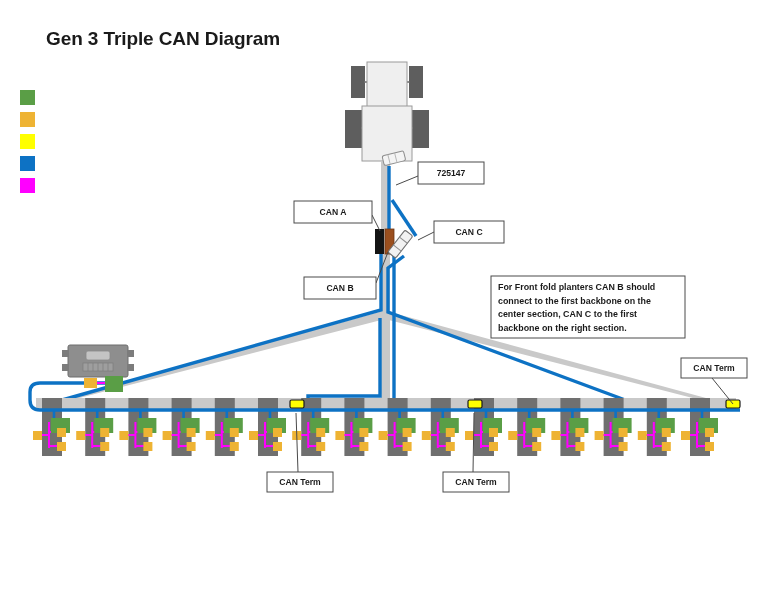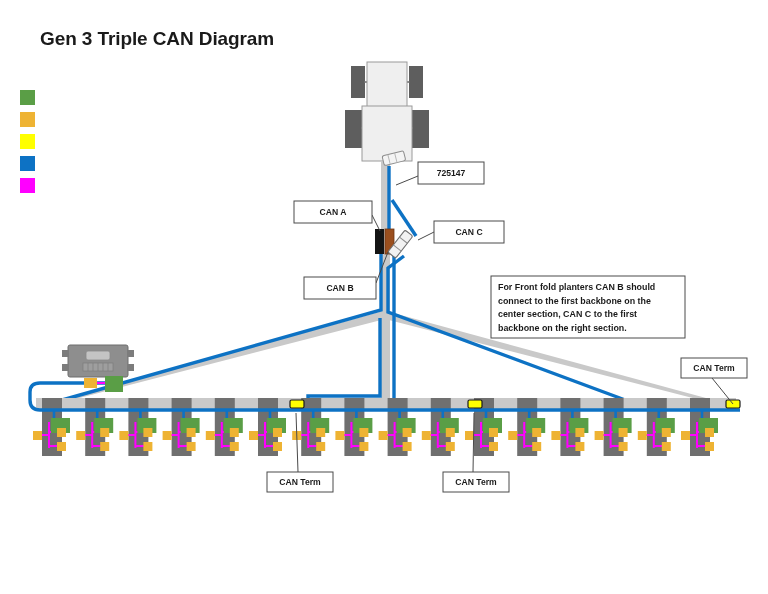--- a/index.html
+++ b/index.html
@@ -24,21 +24,21 @@
   svg.diagram {
     position: absolute;
     top: 0;
     left: 0;
     width: 768px;
     height: 594px;
     display: block;
   }
   .page-title {
     position: absolute;
-    left: 40px;
+    left: 46px;
     top: 28px;
     font-size: 19px;
     font-weight: bold;
     letter-spacing: -0.1px;
     color: #1a1a1a;
     white-space: nowrap;
   }
   .callout-text {
     font-family: "Liberation Sans", sans-serif;
     font-size: 8.6px;

